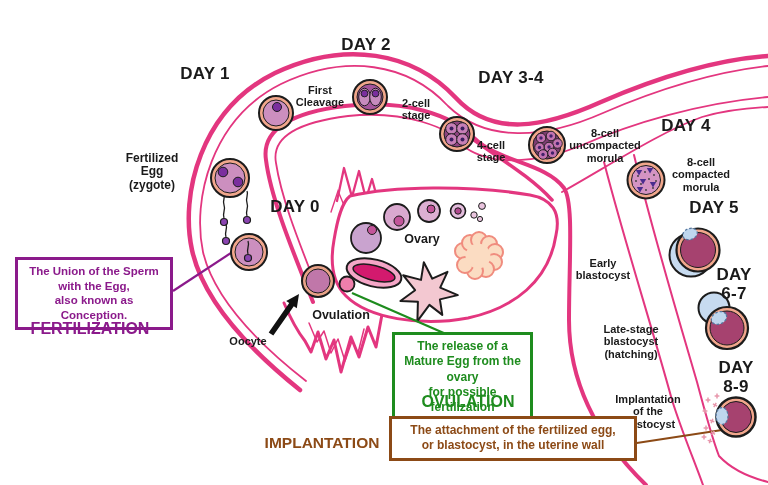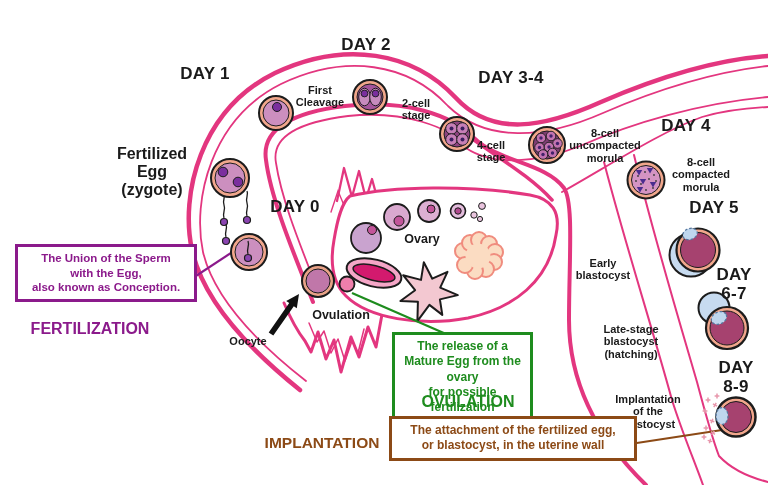--- a/index.html
+++ b/index.html
@@ -253,28 +253,28 @@
 compacted
 morula</div>
   <div class="lbl s" style="left:603px;top:269px">Early
 blastocyst</div>
   <div class="lbl s" style="left:631px;top:341px">Late-stage
 blastocyst
 (hatching)</div>
   <div class="lbl s" style="left:648px;top:411px">Implantation
 of the
 blastocyst</div>
-  <div class="lbl s" style="left:152px;top:172px;font-size:16px">Fertilized
+  <div class="lbl s" style="left:152px;top:172px;font-size:12px">Fertilized
 Egg
 (zygote)</div>
   <div class="lbl m" style="left:422px;top:239px">Ovary</div>
   <div class="lbl m" style="left:341px;top:315px">Ovulation</div>
   <div class="lbl m" style="left:248px;top:341px;font-size:11px">Oocyte</div>
 
-  <div class="box purple" style="left:15px;top:244px;width:182px">The Union of the Sperm
+  <div class="box purple" style="left:15px;top:257px;width:158px">The Union of the Sperm
 with the Egg,
 also known as Conception.</div>
   <div class="title purple" style="left:90px;top:329px">FERTILIZATION</div>
 
   <div class="box green" style="left:392px;top:332px;width:141px">The release of a
 Mature Egg from the ovary
 for possible fertilization</div>
   <div class="title green" style="left:468px;top:402px">OVULATION</div>
 
   <div class="box brown" style="left:389px;top:416px;width:248px">The attachment of the fertilized egg,

